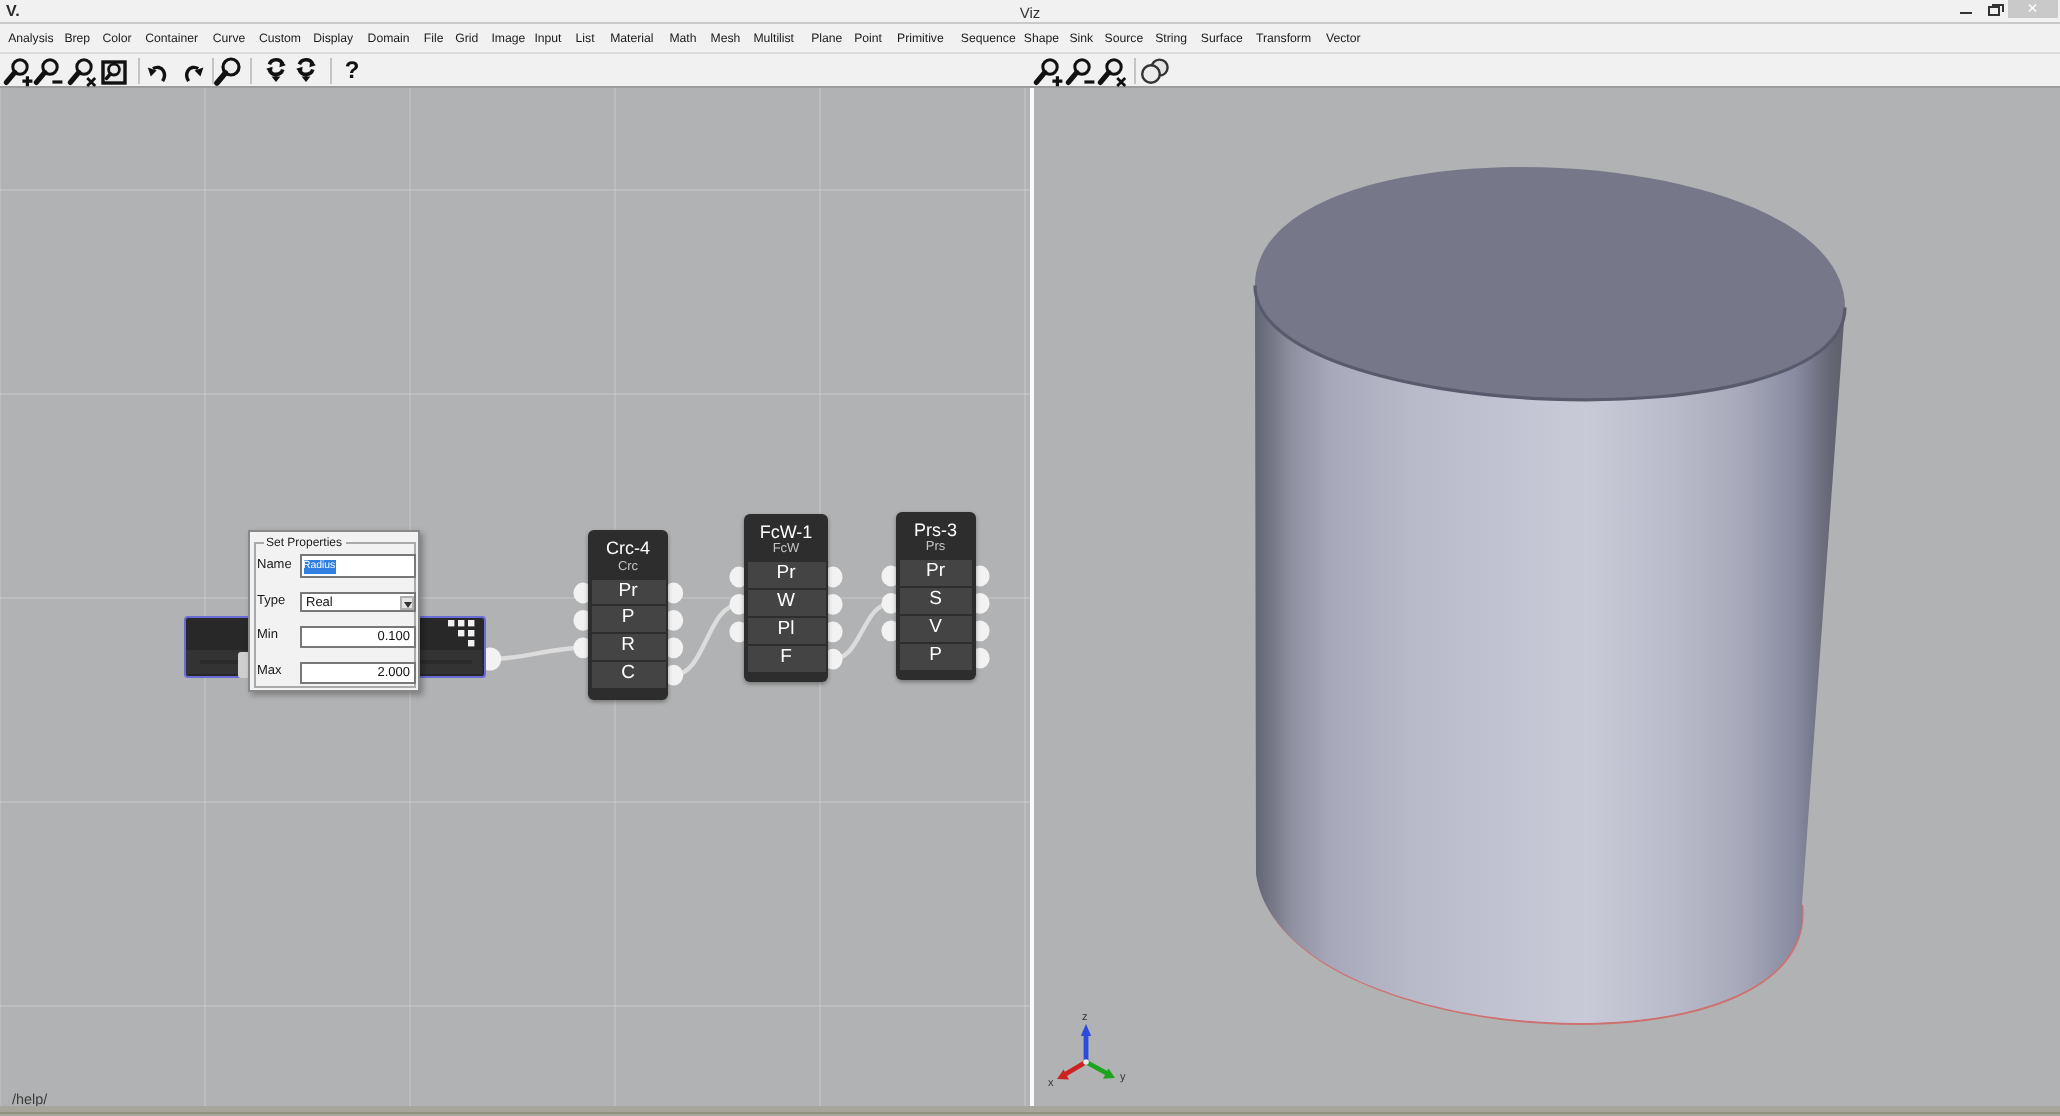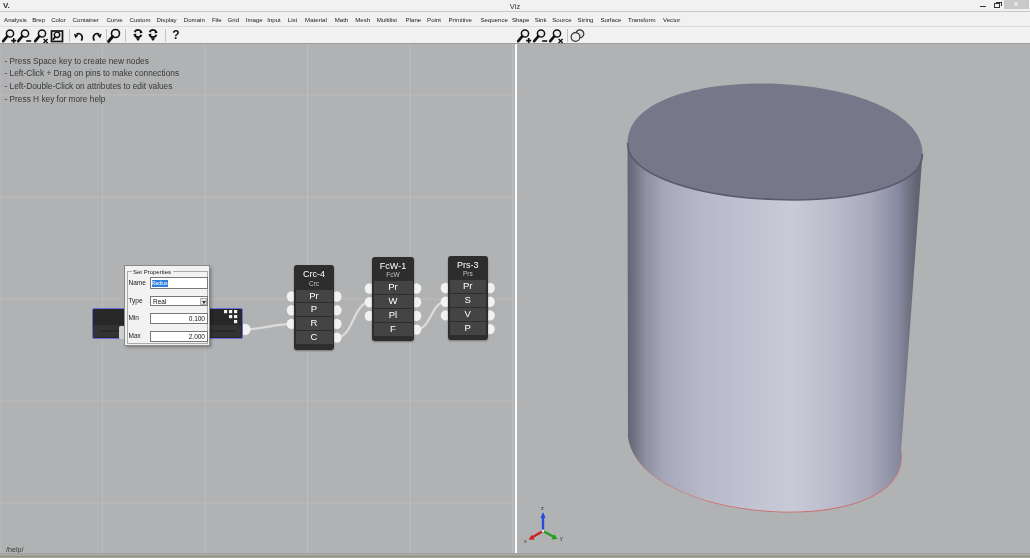--- a/index.html
+++ b/index.html
@@ -162,21 +162,20 @@
         <path d="M6.4,8.2 L2.2,13.2" stroke="#111" stroke-width="2.6" stroke-linecap="round"></path>
         <path d="M10.6,11 l4,4 M14.6,11 l-4,4" stroke="#111" stroke-width="1.4"></path>
       </svg></div>
     <div class="tsep" style="left: 567px;"></div>
     <div class="ticon" style="left: 569.3px;"><svg width="18" height="16">
         <circle cx="10.8" cy="5.8" r="4" fill="#e4e4e4" stroke="#333" stroke-width="1.2"></circle>
         <circle cx="6.5" cy="9" r="4.4" fill="#ececec" stroke="#333" stroke-width="1.2"></circle>
       </svg></div>
   </div>
 <div id="leftpane">
-  <div id="help">- Press Space key to create new nodes<br>- Left-Click + Drag on pins to make connections<br>- Left-Double-Click on attributes to edit values<br>- Press H key for more help</div>
   <svg id="wires" width="514" height="514" style="position:absolute;left:0;top:0" viewBox="0 44 514 514">
     <g fill="none" stroke="#dcdcdc" stroke-width="2.2">
       <path d="M245,329.5 C263,329.5 274,323.9 292,323.9"></path>
       <path d="M336.5,337.6 C353,337.6 353.5,302.2 370,302.2"></path>
       <path d="M416,329.6 C431,329.6 431,301.7 446,301.7"></path>
     </g>
     <g fill="#f2f2f2">
       <ellipse cx="245" cy="329.5" rx="5.6" ry="5.8"></ellipse>
       <ellipse cx="291.5" cy="296.5" rx="4.8" ry="5.2"></ellipse>
       <ellipse cx="291.5" cy="310.2" rx="4.8" ry="5.2"></ellipse>

